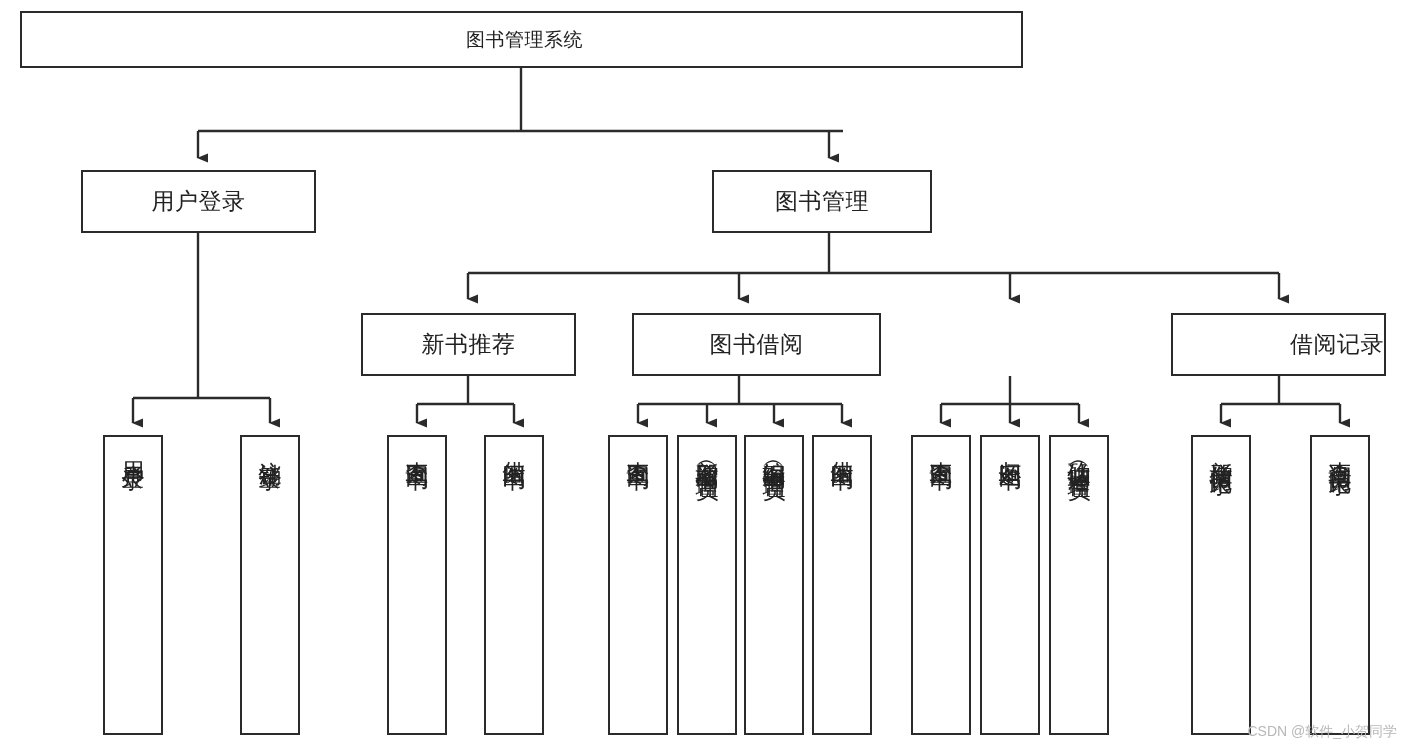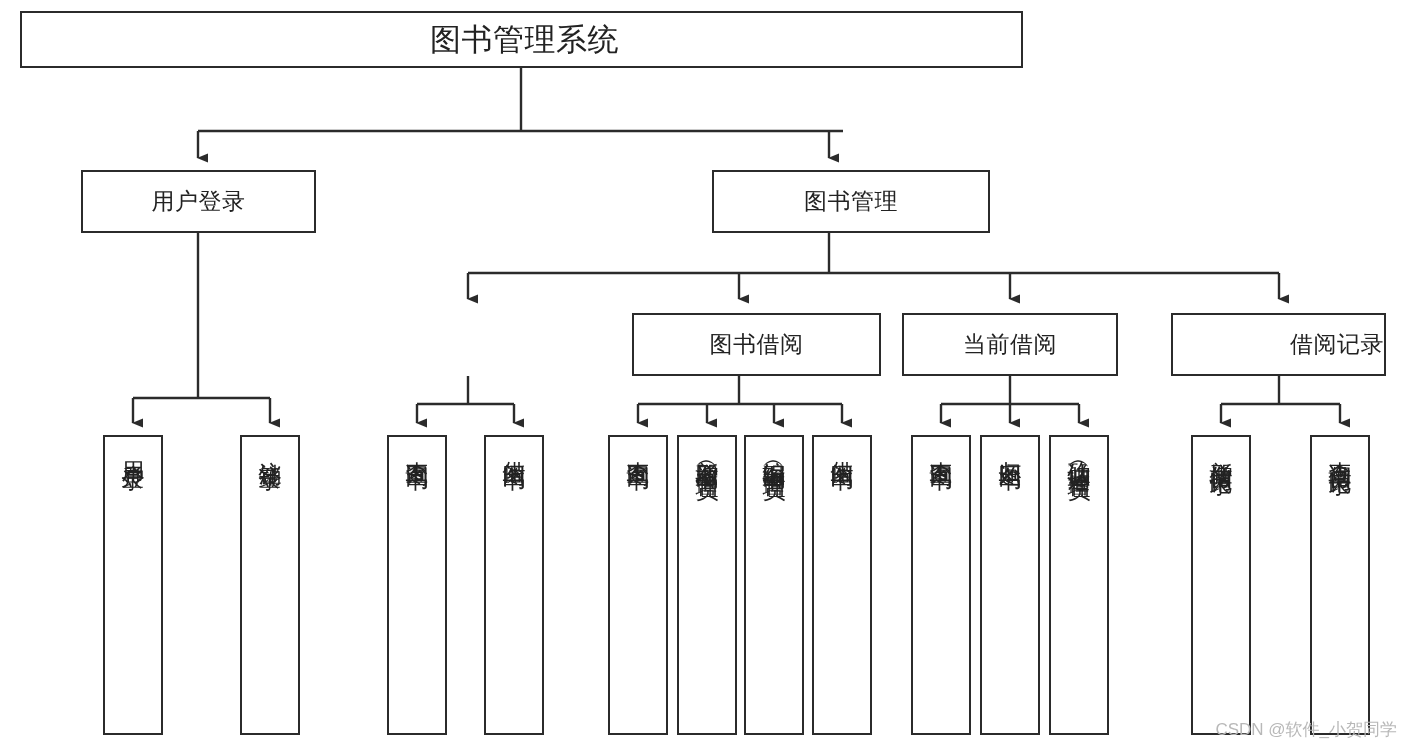--- a/index.html
+++ b/index.html
@@ -40,42 +40,42 @@
     line-height: 1.14;
     text-align: center;
     white-space: nowrap;
   }
   
   .node.horiz .label {
     font-size: 23px;
     letter-spacing: 0.5px;
   }
   .node.root .label {
-    font-size: 31px;
+    font-size: 19px;
     margin-left: 6px;
   }
   
   .node.vert {
     align-items: flex-start;
     justify-content: center;
     padding-top: 6px;
   }
   .node.vert .label {
     writing-mode: vertical-rl;
     text-orientation: upright;
     font-size: 23px;
     letter-spacing: 2.5px;
     line-height: 1;
     white-space: nowrap;
   }
   .watermark {
     position: absolute;
     right: 8px;
     bottom: 6px;
-    font-size: 17px;
+    font-size: 14px;
     color: #b8b8b8;
     white-space: nowrap;
     z-index: 3;
   }
 </style>
 </head>
 <body>
 
 <div id="canvas">
 
@@ -130,32 +130,32 @@
   </svg>
 
   <div class="node root horiz" style="left:20px; top:11px; width:1003px; height:57px;">
     <span class="label">图书管理系统</span>
   </div>
 
   <div class="node horiz" style="left:81px; top:170px; width:235px; height:63px;">
     <span class="label">用户登录</span>
   </div>
 
-  <div class="node horiz" style="left:712px; top:170px; width:278px; height:63px;">
+  <div class="node horiz" style="left:712px; top:170px; width:220px; height:63px;">
     <span class="label">图书管理</span>
   </div>
 
+  <div class="node horiz" style="left:361px; top:313px; width:215px; height:63px;">
+    <span class="label">新书推荐</span>
+  </div>
 
   <div class="node horiz" style="left:632px; top:313px; width:249px; height:63px;">
     <span class="label">图书借阅</span>
   </div>
 
-  <div class="node horiz" style="left:902px; top:313px; width:216px; height:63px;">
-    <span class="label">当前借阅</span>
-  </div>
 
   <div class="node horiz" style="left:1171px; top:313px; width:215px; height:63px;justify-content:flex-end;">
     <span class="label">借阅记录</span>
   </div>
 
   <div class="node vert" style="left:103px; top:435px; width:60px; height:300px;">
     <span class="label">用户登录</span>
   </div>
 
   <div class="node vert" style="left:240px; top:435px; width:60px; height:300px;">

